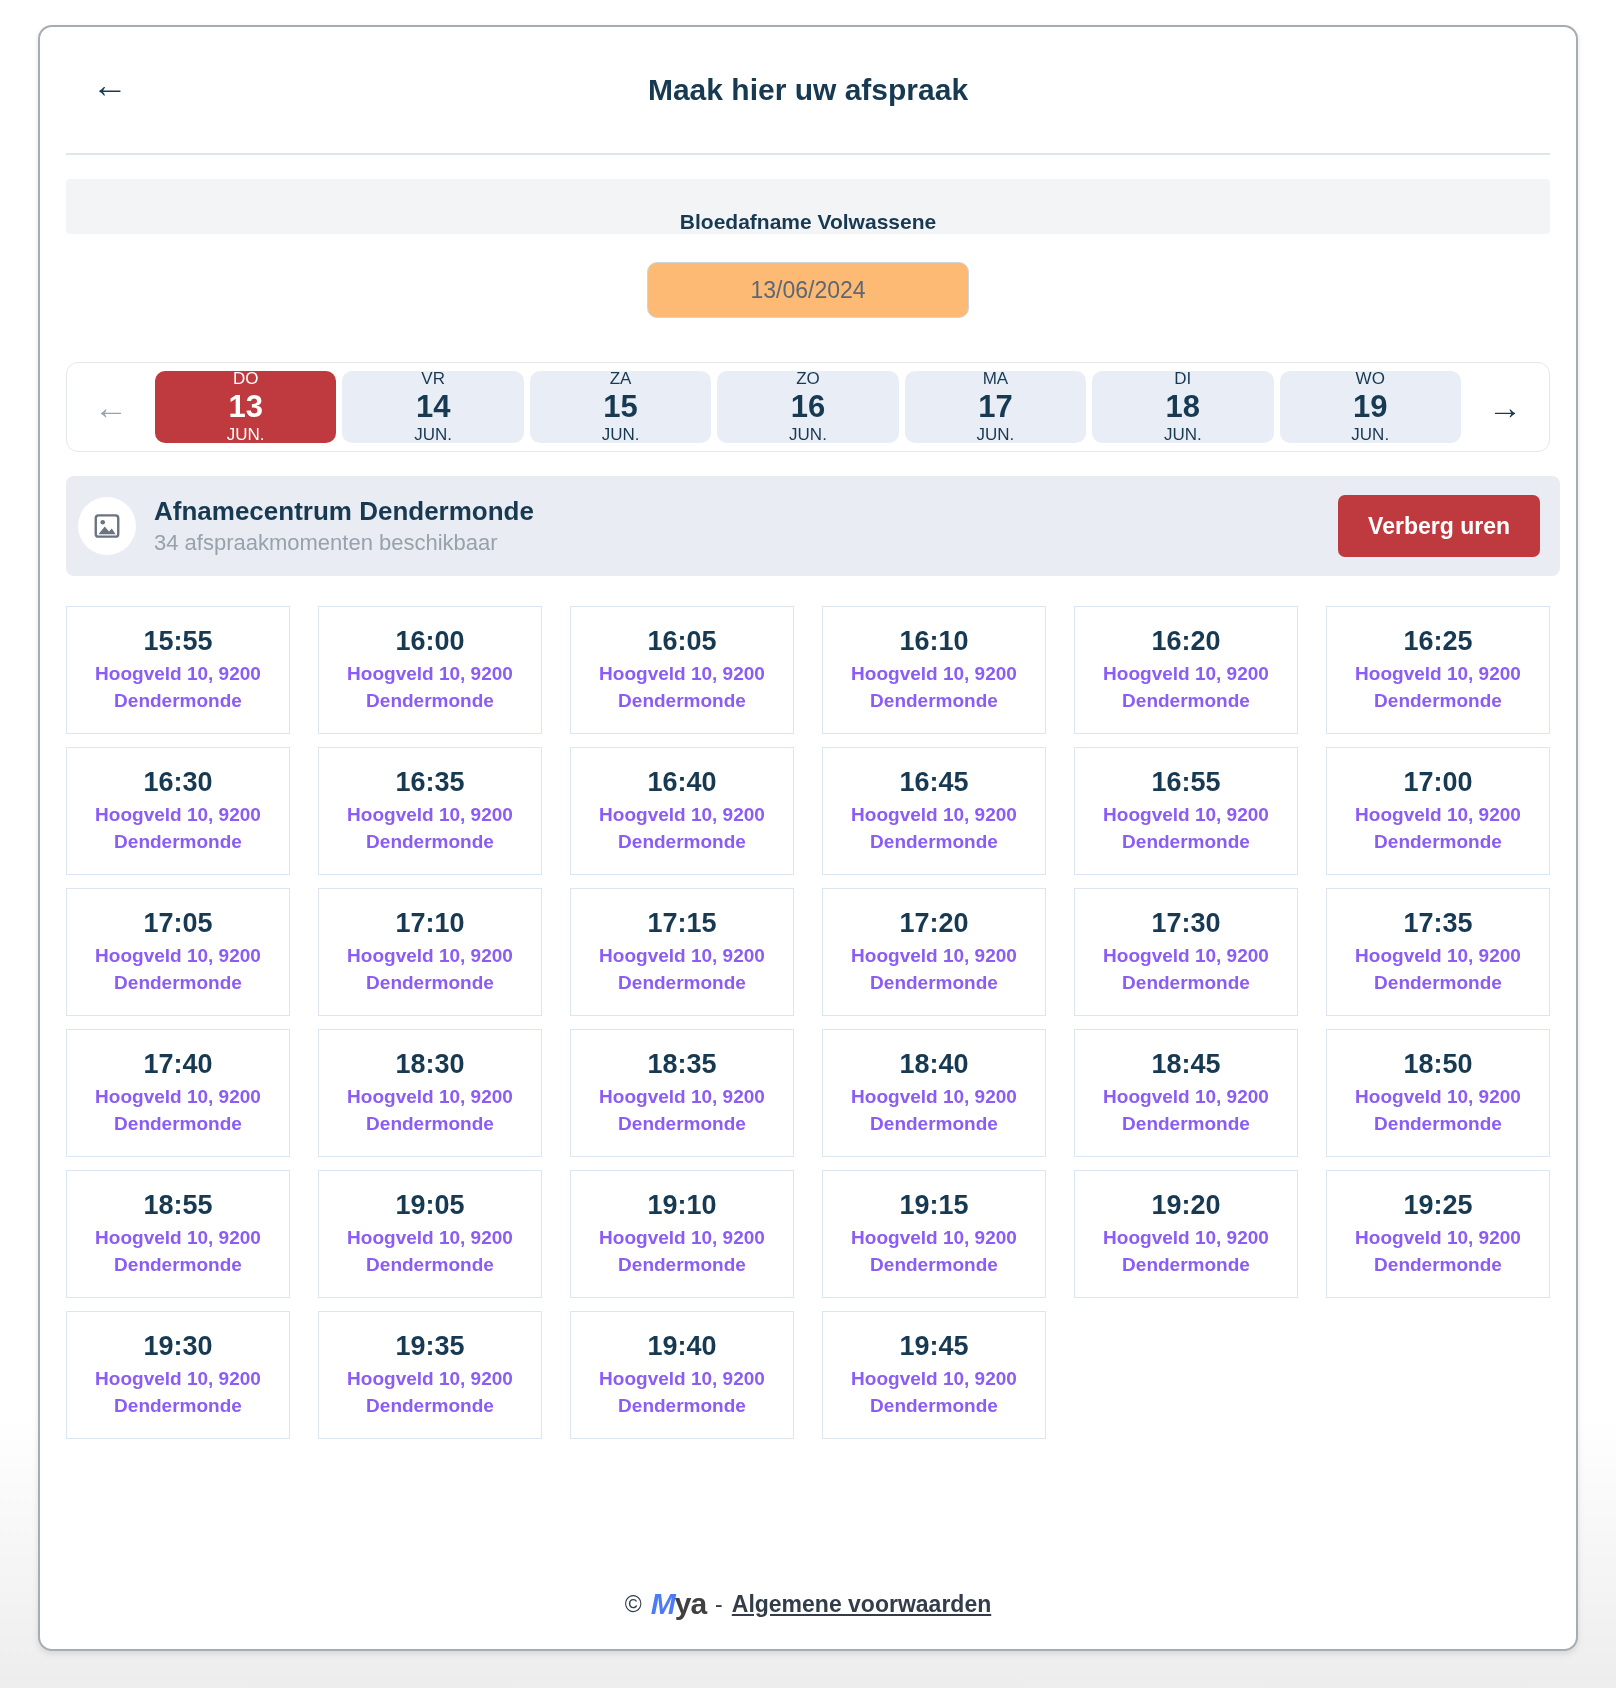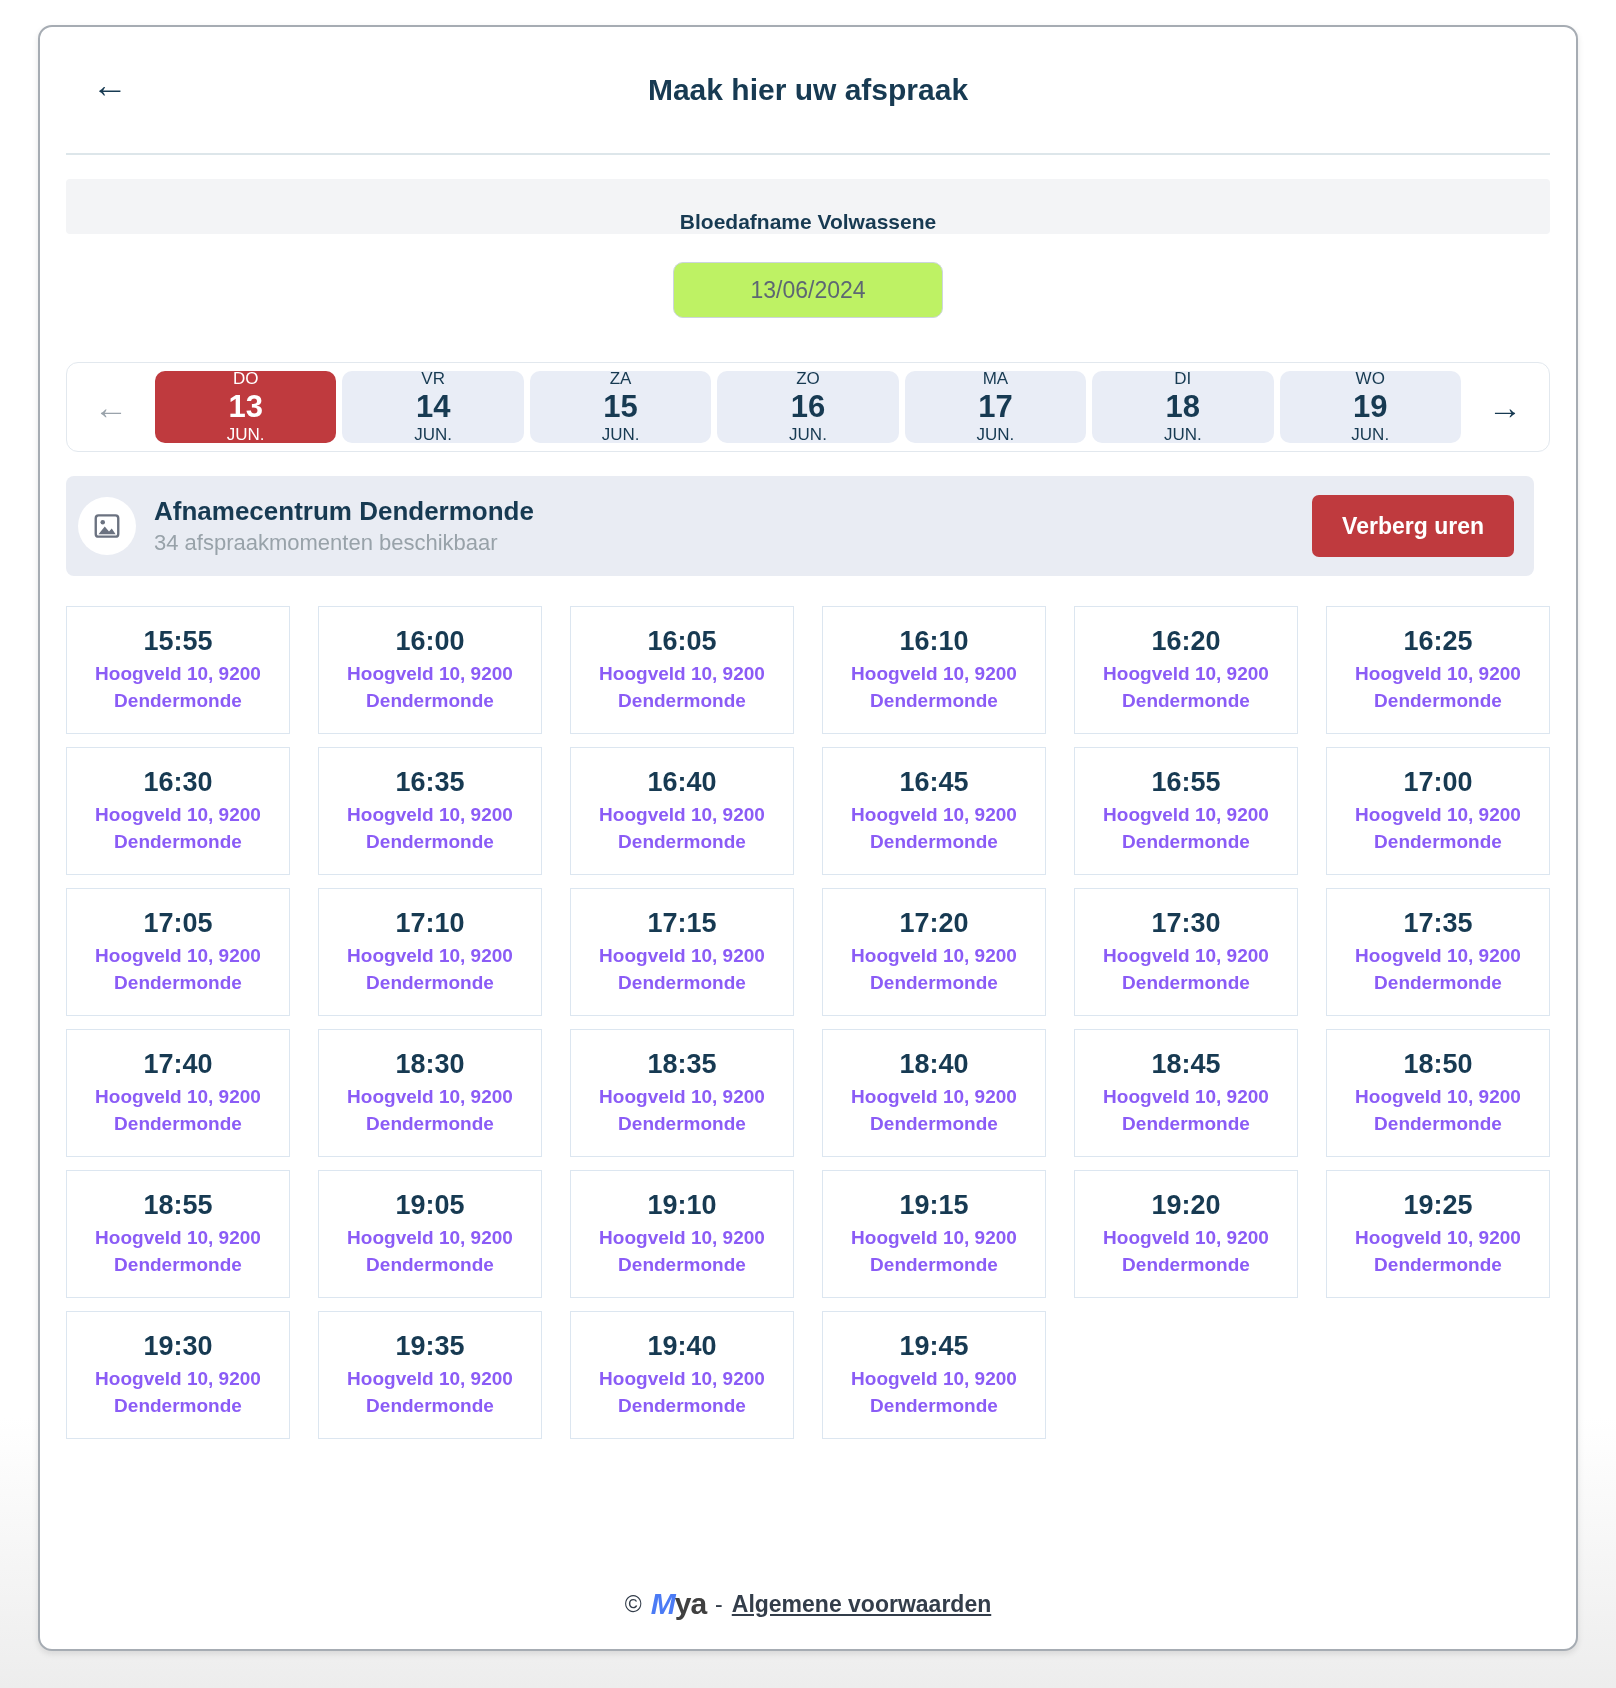--- a/index.html
+++ b/index.html
@@ -34,25 +34,25 @@
   
   .service-band {
     margin: 24px 26px 0 26px; height: 55px;
     background: #f3f4f6; border-radius: 4px;
     display: flex; align-items: flex-end; justify-content: center;
   }
   .service-name { font-size: 21px; font-weight: bold; color: #173a52; }
   
   .date-input-wrap { text-align: center; margin-top: 28px; }
   .date-input {
-    width: 270px; height: 56px;
+    width: 322px; height: 56px;
     border: 1px solid #ccd5dc; border-radius: 10px;
     font-family: "Liberation Sans", sans-serif;
     font-size: 23px; color: #5d6773; text-align: center;
-    outline: none; background: #bef264;
+    outline: none; background: #fdba74;
   }
   
   .carousel {
     margin: 44px 26px 0 26px;
     border: 1px solid #e2e8ee; border-radius: 12px;
     padding: 8px 6px;
     display: flex; align-items: center; gap: 6px;
     background: #fff;
   }
   .carousel-arrow {
@@ -68,21 +68,21 @@
     background: #e9edf6; color: #173a52;
     display: flex; flex-direction: column; align-items: center; justify-content: center;
     cursor: pointer;
   }
   .day-card .dow { font-size: 17px; line-height: 1.2; }
   .day-card .daynum { font-size: 31px; font-weight: bold; line-height: 1.15; }
   .day-card .month { font-size: 17px; line-height: 1.2; }
   .day-card.selected { background: #bf3a3e; color: #ffffff; }
   
   .center-section {
-    margin: 24px 42px 0 26px; height: 100px;
+    margin: 24px 16px 0 26px; height: 100px;
     background: #e9ecf3; border-radius: 8px;
     display: flex; align-items: center; padding: 0 20px 0 12px; gap: 18px;
   }
   .center-avatar {
     width: 58px; height: 58px; border-radius: 50%;
     background: #ffffff; flex: 0 0 58px;
     display: flex; align-items: center; justify-content: center;
   }
   .center-info { flex: 1; min-width: 0; }
   .center-name { font-size: 26px; font-weight: bold; color: #173a52; }

